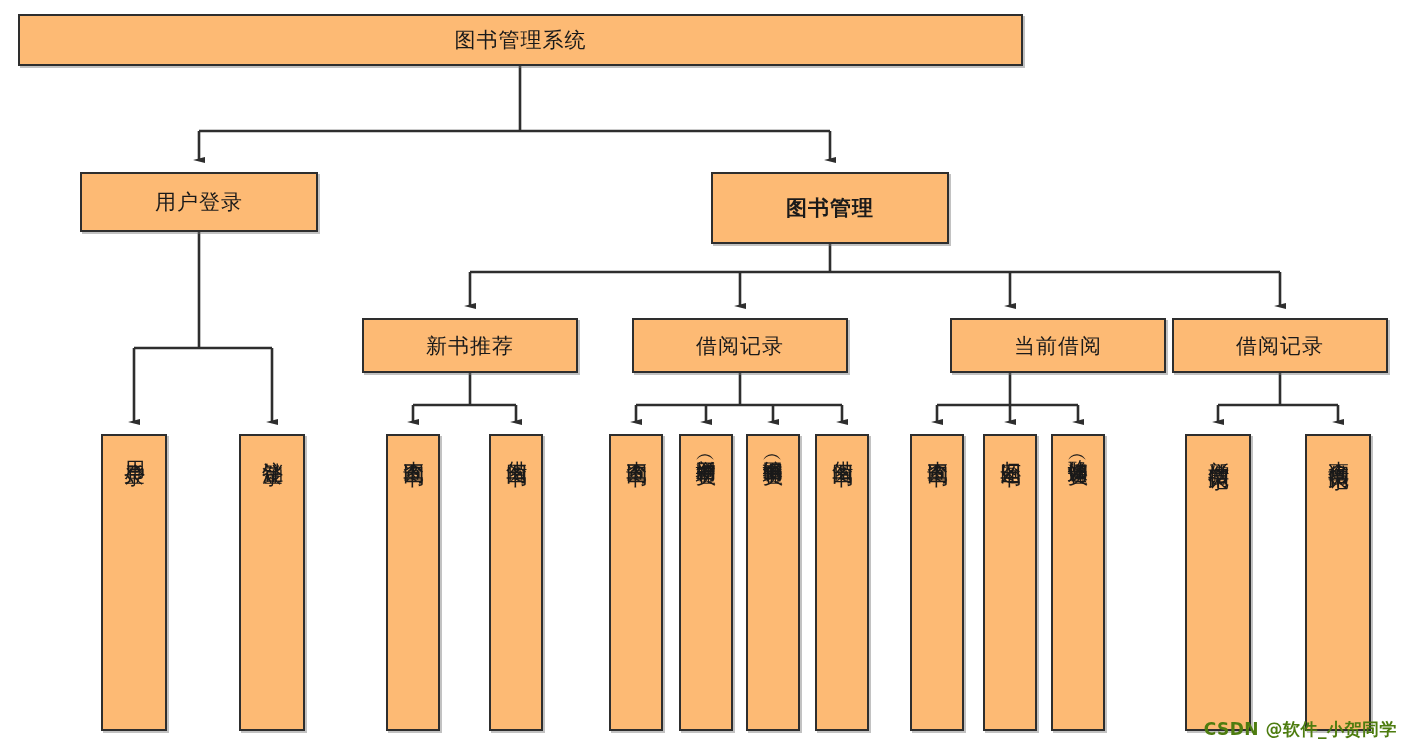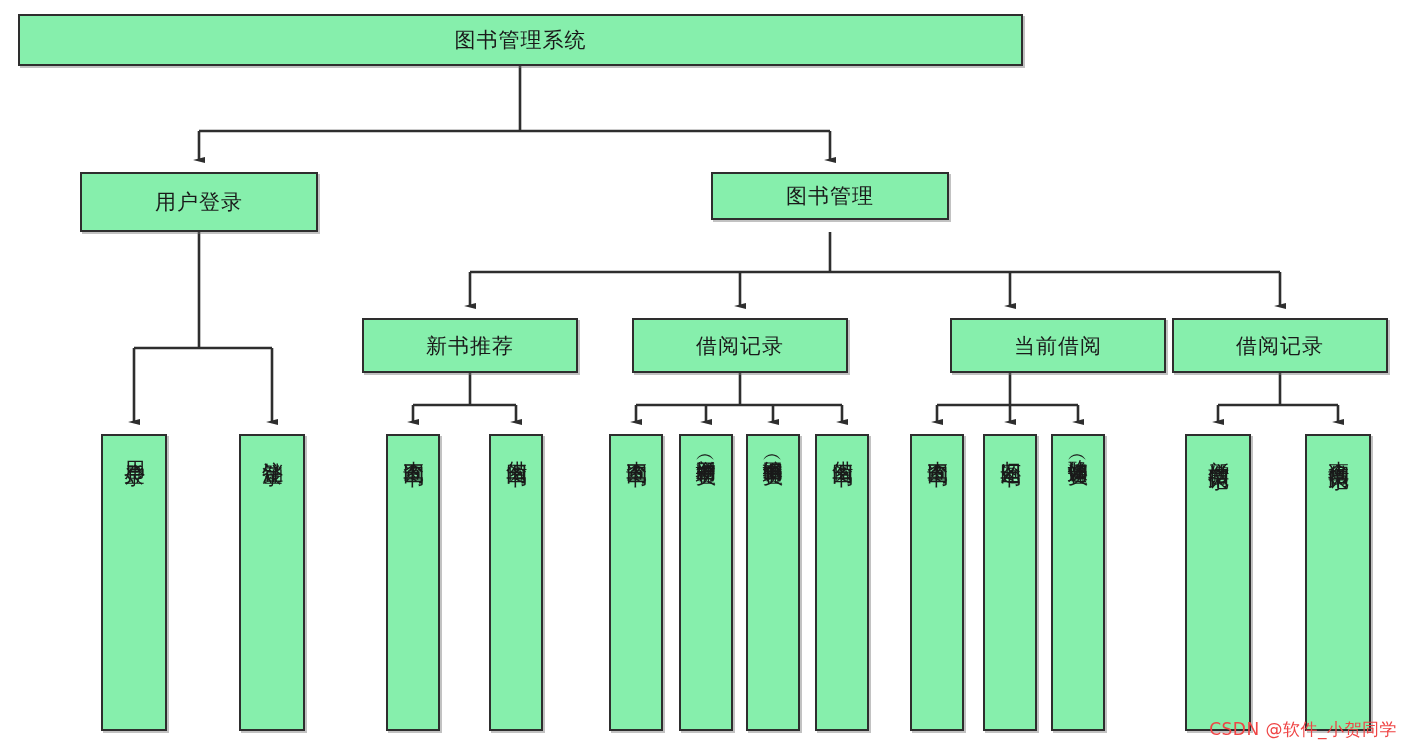--- a/index.html
+++ b/index.html
@@ -21,21 +21,21 @@
     position: absolute;
     left: 0;
     top: 0;
     width: 1405px;
     height: 747px;
     pointer-events: none;
   }
   .node {
     position: absolute;
     box-sizing: border-box;
-    background: #86efac;
+    background: #fdba74;
     border: 2px solid #2e2e2e;
     box-shadow: 2px 2px 0 rgba(120,120,120,0.45);
     display: flex;
     align-items: center;
     justify-content: center;
     color: #1a1a1a;
     z-index: 2;
   }
   .node.horiz {
     font-size: 21px;
@@ -56,24 +56,25 @@
   }
   .vert.tall .vtext {
     font-size: 20px;
     letter-spacing: 1px;
   }
   .watermark {
     position: absolute;
     right: 8px;
     bottom: 6px;
     font-size: 17px;
-    color: #ef4444;
+    color: #4d7c0f;
     z-index: 5;
     white-space: nowrap;
     letter-spacing: 0.5px;
+    font-weight: bold;
   }
 </style>
 </head>
 <body>
 
 <div id="canvas">
 
   <svg class="wires" viewBox="0 0 1405 747" xmlns="http://www.w3.org/2000/svg">
     <defs>
       <marker id="arrow" markerWidth="10" markerHeight="12" refX="3" refY="6" orient="auto" markerUnits="userSpaceOnUse">
@@ -125,21 +126,21 @@
       <path d="M1280,373 L1280,405"></path>
       <path d="M1218,405 L1338,405"></path>
       <path d="M1218,405 L1218,422" marker-end="url(#arrow)"></path>
       <path d="M1338,405 L1338,422" marker-end="url(#arrow)"></path>
     </g>
   </svg>
 
   <div class="node horiz" style="left: 18px; top: 14px; width: 1005px; height: 52px;">图书管理系统</div>
 
   <div class="node horiz" style="left: 80px; top: 172px; width: 238px; height: 60px;">用户登录</div>
-  <div class="node horiz" style="left: 711px; top: 172px; width: 238px; height: 48px;">图书管理</div>
+  <div class="node horiz" style="left: 711px; top: 172px; width: 238px; height: 72px; font-weight: bold;">图书管理</div>
 
   <div class="node horiz" style="left: 362px; top: 318px; width: 216px; height: 55px;">新书推荐</div>
   <div class="node horiz" style="left: 632px; top: 318px; width: 216px; height: 55px;">借阅记录</div>
   <div class="node horiz" style="left: 902px; top: 318px; width: 216px; height: 55px; margin-left: 48px;">当前借阅</div>
   <div class="node horiz" style="left: 1172px; top: 318px; width: 216px; height: 55px;">借阅记录</div>
 
   <div class="node vert" style="left: 101px; top: 434px; width: 66px; height: 297px;">
     <span class="vtext">用户登录</span>
   </div>
   <div class="node vert" style="left: 239px; top: 434px; width: 66px; height: 297px;">

